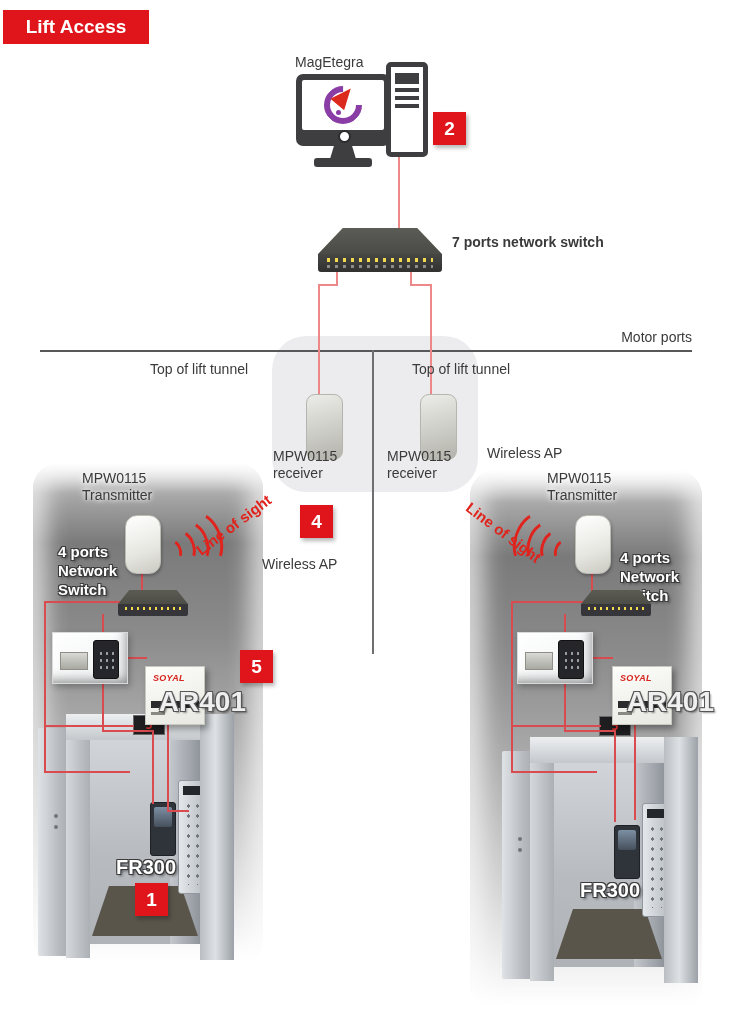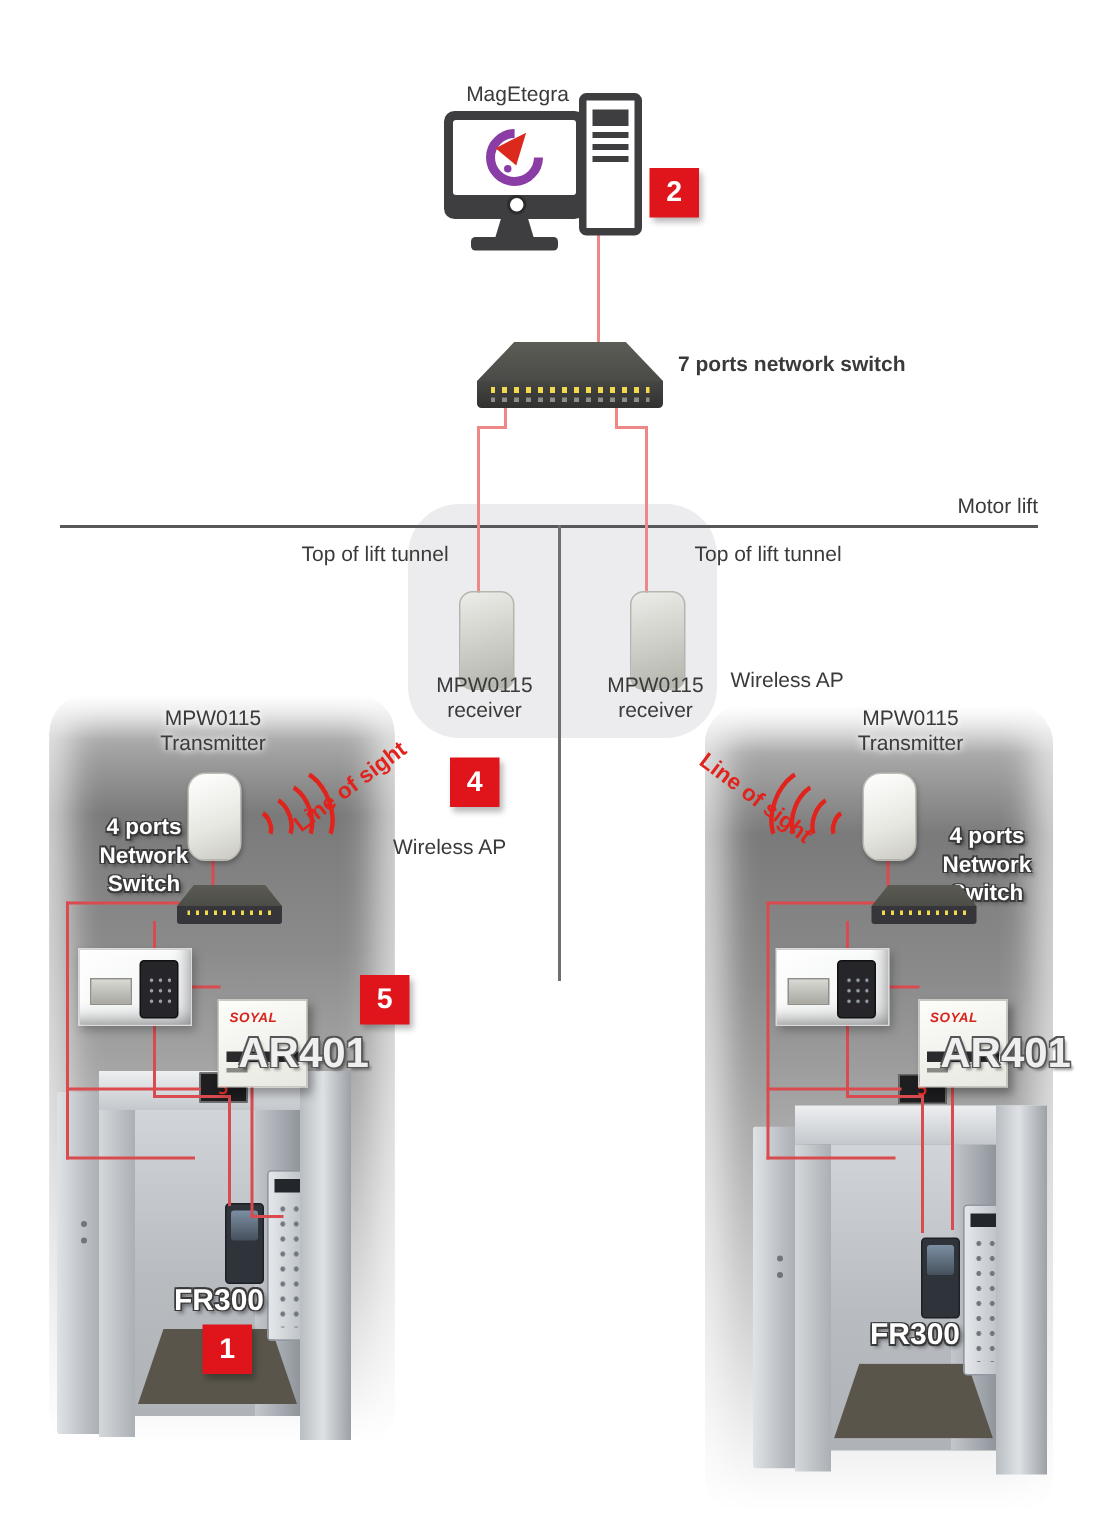--- a/index.html
+++ b/index.html
@@ -1,20 +1,20 @@
 <!DOCTYPE html>
 <html><head>
 <meta charset="utf-8">
 <style>
   html,body{margin:0;padding:0;background:#fff;}
   .canvas{position:relative;width:734px;height:1024px;background:#fff;overflow:hidden;
           font-family:"Liberation Sans",sans-serif;color:#3a3a3a;}
   
   .lbl{position:absolute;font-size:14px;color:#3a3a3a;z-index:5;line-height:17px;}
-  .center{text-align:center;}
+  .center{text-align:left;}
   .bold{font-weight:700;}
   .outline-label{color:#fff;font-weight:700;
     text-shadow:-1px -1px 0 #3a3a3a,1px -1px 0 #3a3a3a,-1px 1px 0 #3a3a3a,1px 1px 0 #3a3a3a,2px 2px 3px rgba(0,0,0,.55);}
   .soft-label{color:#efefef;font-weight:700;
     text-shadow:-1px -1px 0 #565656,1px -1px 0 #565656,-1px 1px 0 #565656,1px 1px 0 #565656,2px 2px 2px rgba(0,0,0,.4);}
   
   .banner{position:absolute;left:3px;top:10px;width:146px;height:34px;background:#e0151b;color:#fff;
           font-size:19px;font-weight:700;display:flex;align-items:center;justify-content:center;z-index:9;}
   .badge{position:absolute;width:33px;height:33px;background:#e0151b;color:#fff;font-weight:700;font-size:19px;
          display:flex;align-items:center;justify-content:center;z-index:9;box-shadow:2px 3px 4px rgba(0,0,0,.28);}
@@ -111,20 +111,21 @@
   .lift-reader-label{position:absolute;left:48px;top:144px;width:120px;text-align:center;font-size:20px;z-index:7;}
   .floor-disp{position:absolute;width:30px;height:18px;background:#1e1e21;border:1px solid #6a6a6a;color:#e8322a;
       font-family:"DejaVu Sans Mono",monospace;font-size:12px;font-weight:700;
       display:flex;align-items:center;justify-content:center;z-index:5;}
 </style>
 </head>
 <body>
 
 <div class="canvas">
 
+  <div class="banner">Lift Access</div>
 
   <div class="lbl center" style="left:295px;top:54px;width:100px;">MagEtegra</div>
   <div class="monitor">
     <div class="mon-screen">
       <div class="logo">
         <div class="logo-ring"></div>
           <div class="logo-arrow"></div>
           <div class="logo-dot"></div>
       </div>
     </div>
@@ -144,21 +145,21 @@
     <div class="core-top"></div>
     <div class="core-front">
         <div class="leds"></div>
       <div class="ports"></div>
       </div>
   </div>
   <div class="lbl bold" style="left:452px;top:234px;">7 ports network switch</div>
 
   <div class="hline"></div>
   <div class="vline"></div>
-  <div class="lbl" style="left:560px;top:329px;width:132px;text-align:right;">Motor lift</div>
+  <div class="lbl" style="left:560px;top:329px;width:132px;text-align:right;">Motor ports</div>
   <div class="lbl center" style="left:150px;top:361px;width:200px;">Top of lift tunnel</div>
   <div class="lbl center" style="left:412px;top:361px;width:200px;">Top of lift tunnel</div>
 
   <div class="rx-panel"></div>
   <div class="rx" style="left:306px;top:394px;"></div>
   <div class="rx" style="left:420px;top:394px;"></div>
   <div class="lbl center" style="left:273px;top:448px;width:100px;">
     <span>MPW0115</span><br>
     <span>receiver</span>
   </div>

